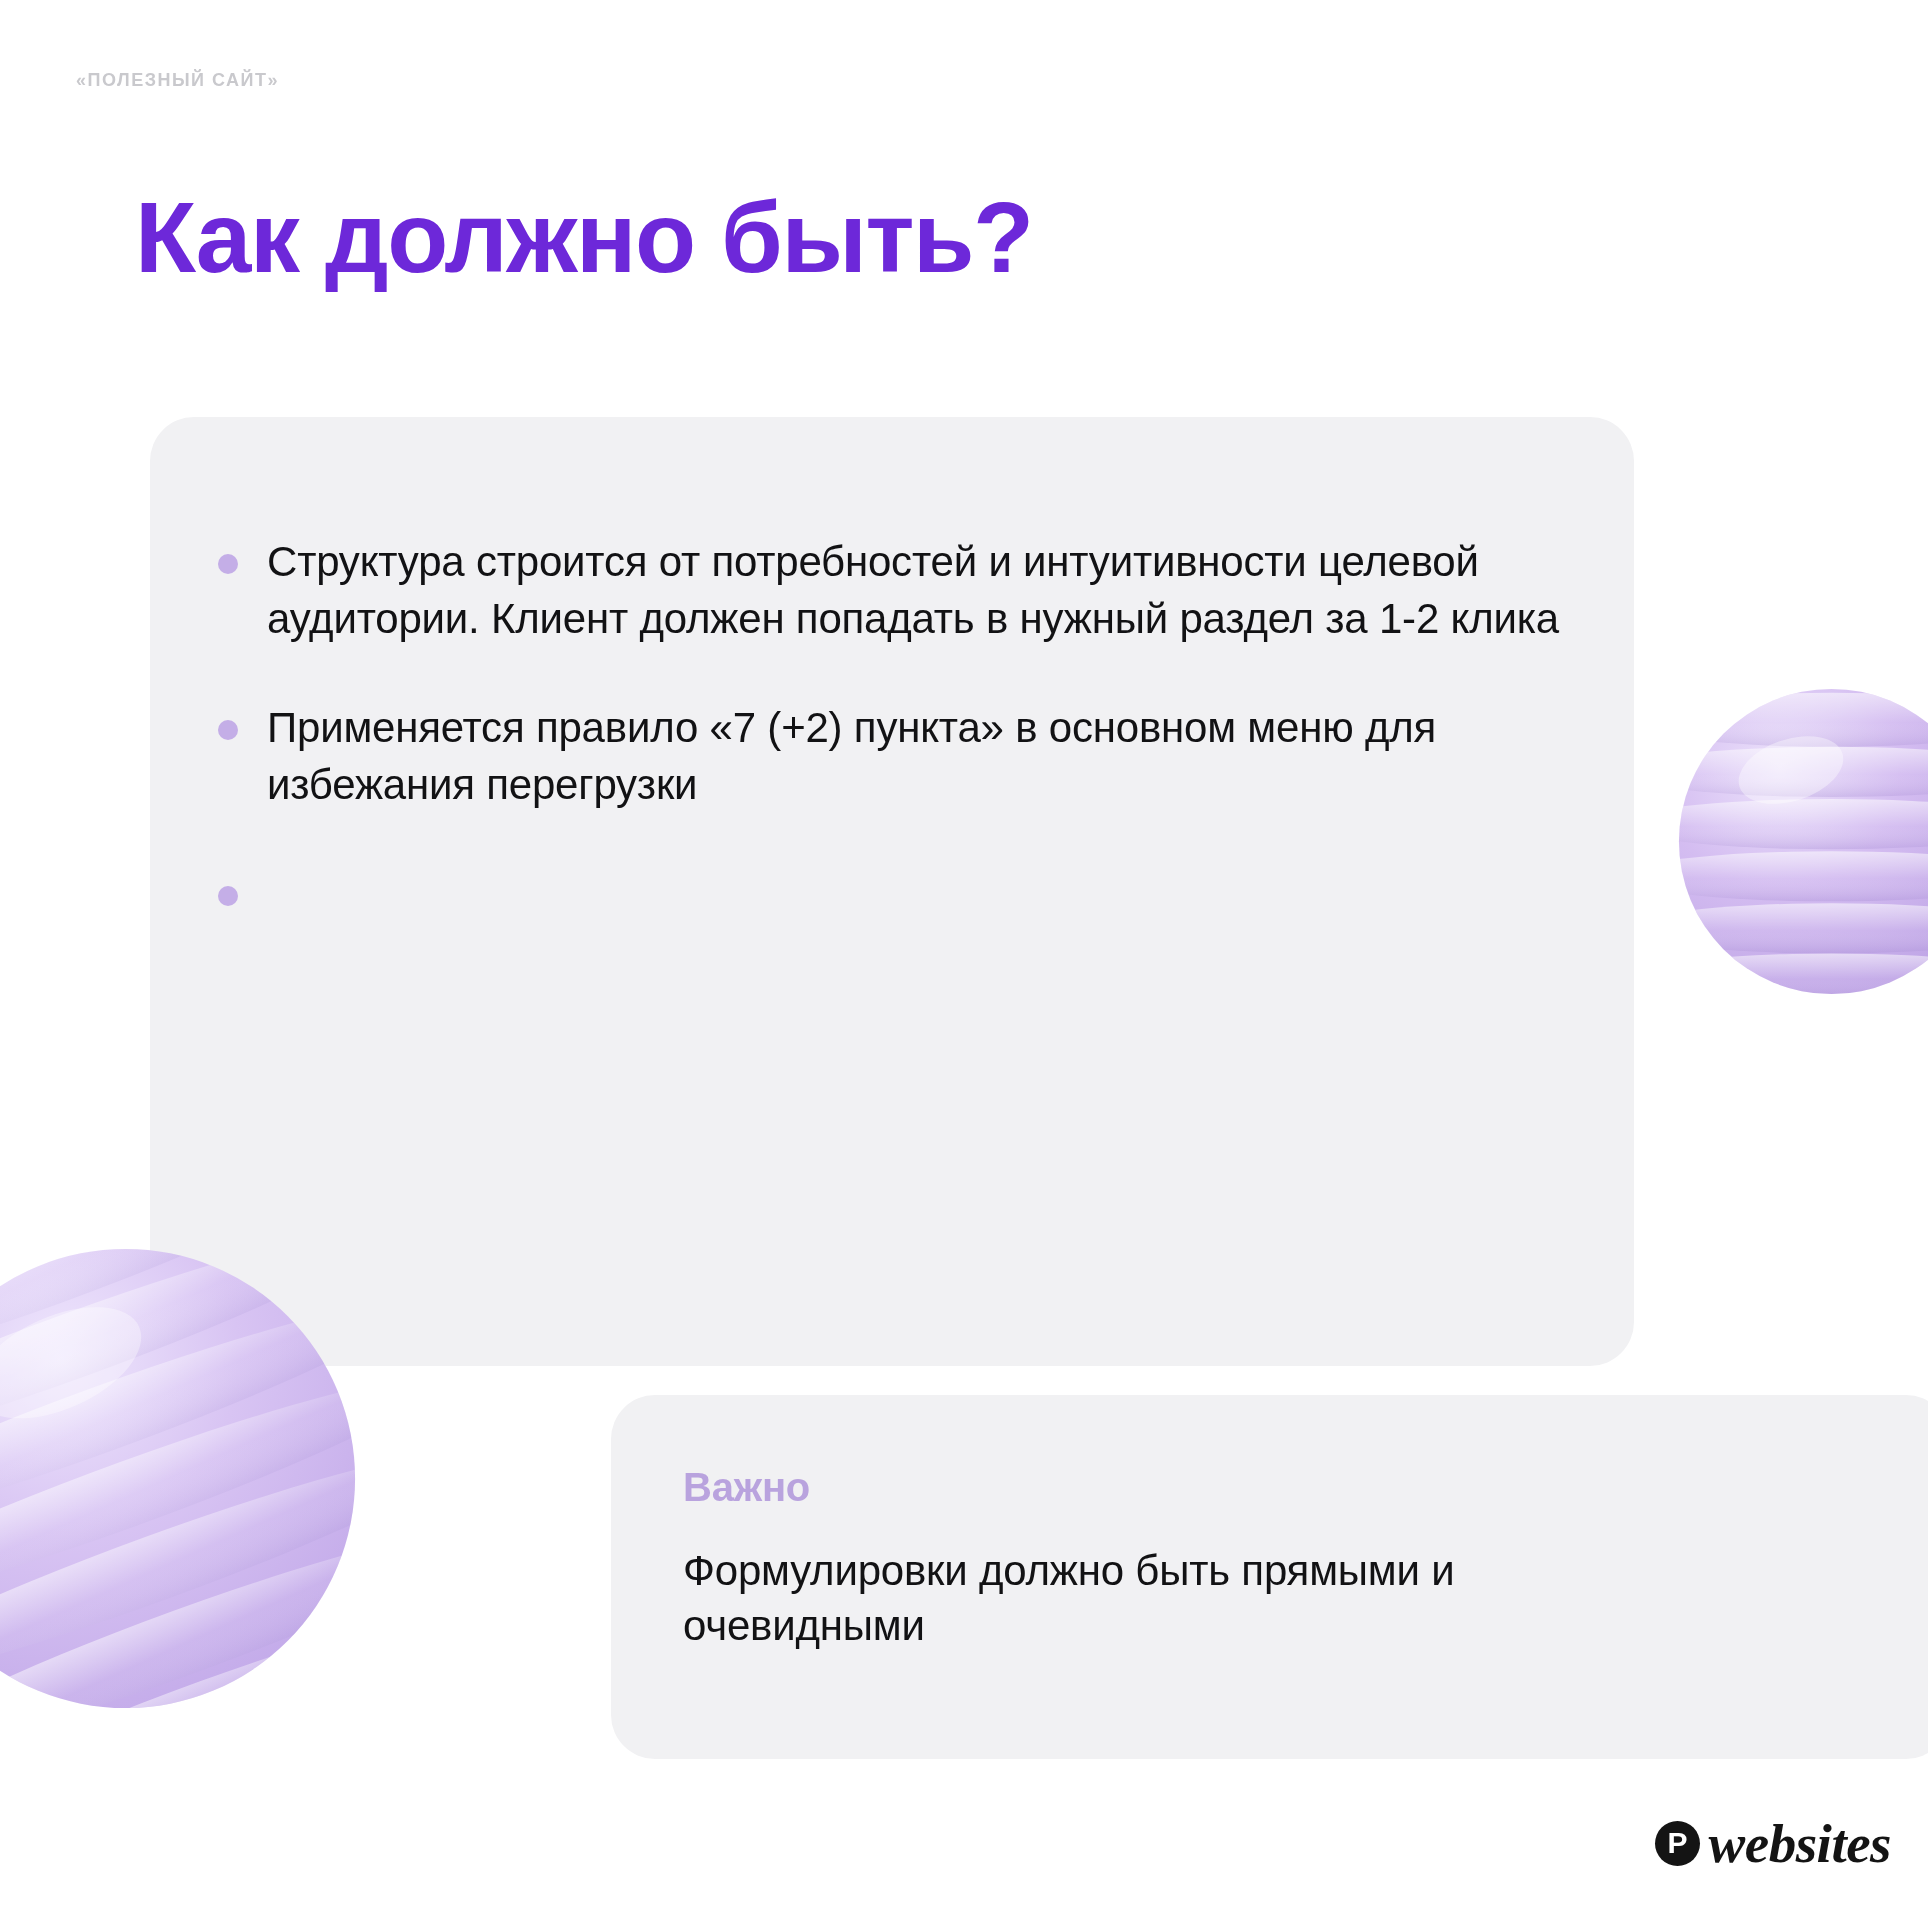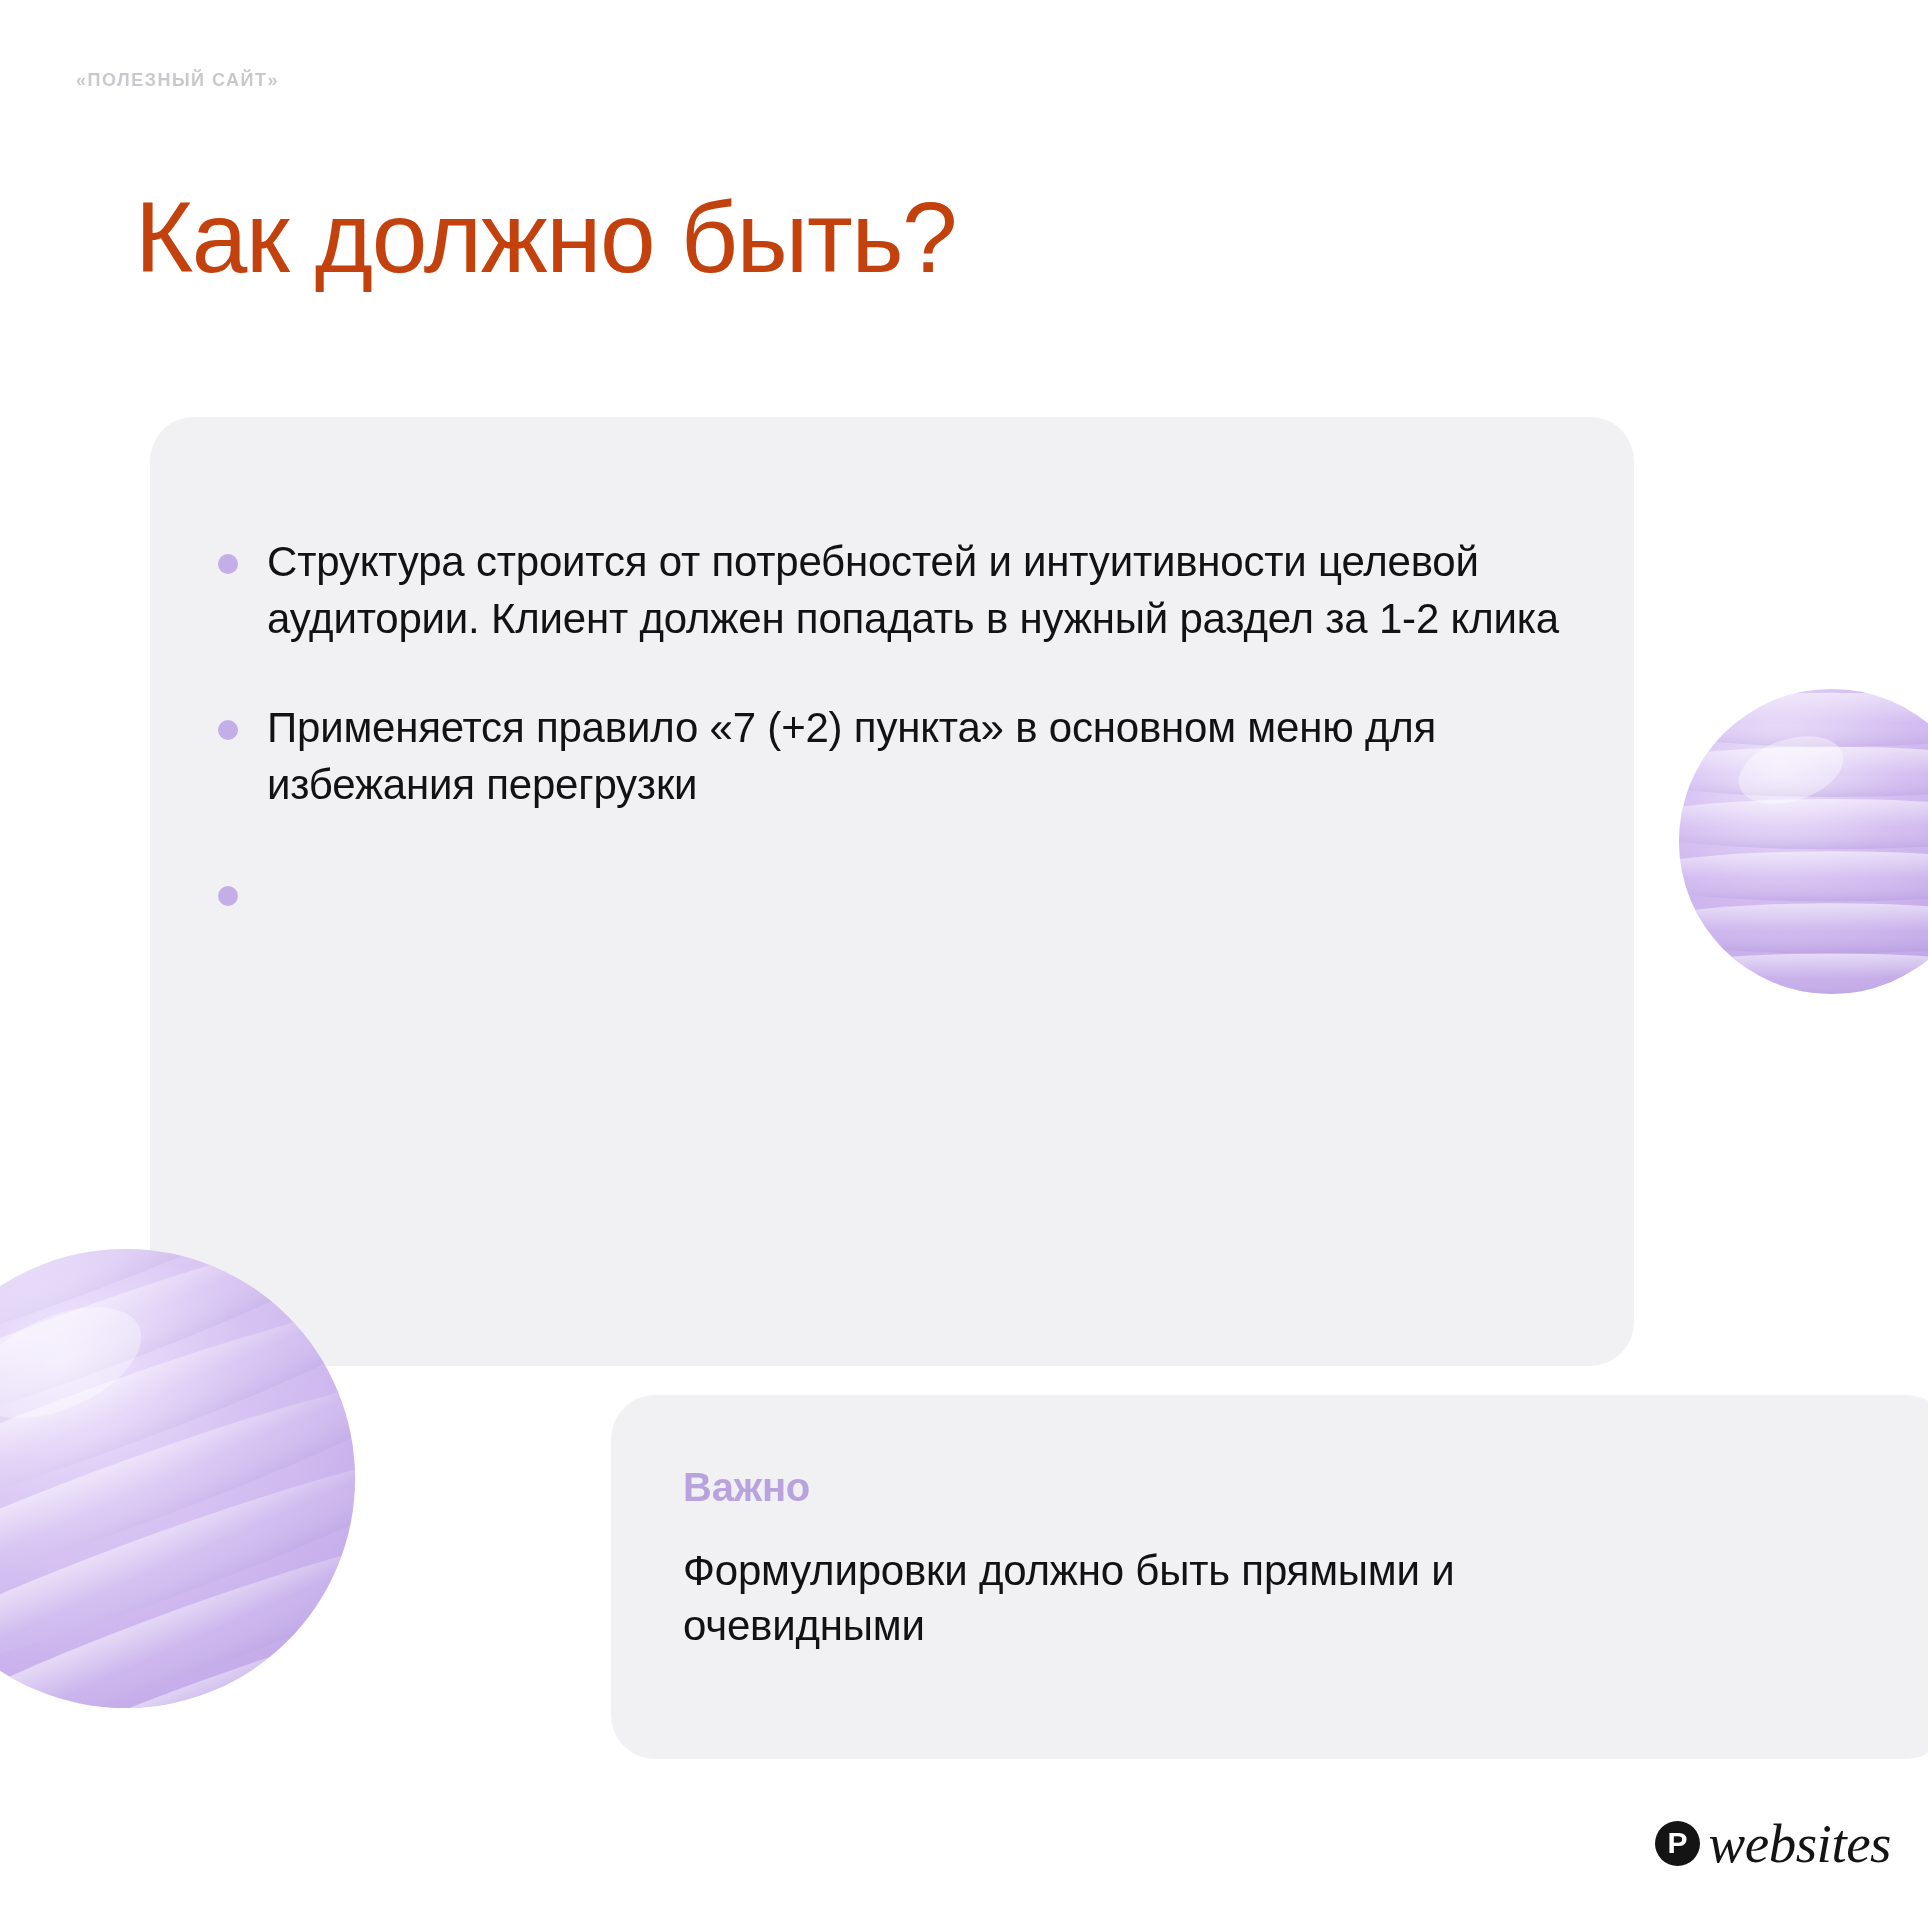--- a/index.html
+++ b/index.html
@@ -56,22 +56,22 @@
     z-index: 5;
   }
 
   
   .page-title {
     position: absolute;
     left: 135px;
     top: 183px;
     font-size: 100px;
     line-height: 1.08;
-    font-weight: 400;
-    color: #c2410c;
+    font-weight: 700;
+    color: #6d28d9;
     letter-spacing: -1.4px;
     white-space: nowrap;
     z-index: 5;
   }
 
   
   .card {
     position: absolute;
     background: #f1f1f3;
     border-radius: 44px;
@@ -171,21 +171,21 @@
     justify-content: center;
     font-size: 30px;
     font-weight: 700;
     line-height: 1;
     padding-bottom: 1.9px;
   }
 
   .logo-word {
     font-family: "Liberation Serif", "DejaVu Serif", serif;
     font-style: italic;
-    font-weight: 400;
+    font-weight: 700;
     font-size: 55px;
     color: #141414;
     letter-spacing: -0.5px;
     line-height: 1;
   }
 </style>
 </head>
 <body>
 
 <div class="kicker">«ПОЛЕЗНЫЙ САЙТ»</div>

